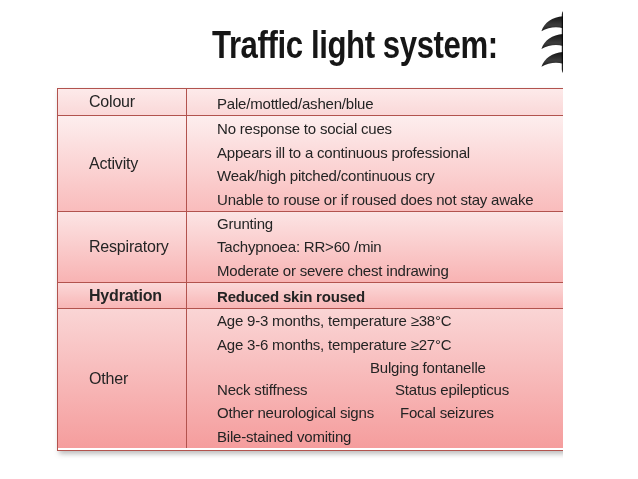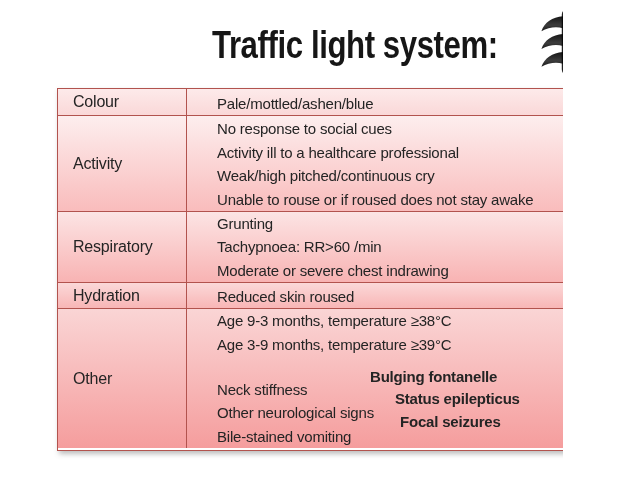--- a/index.html
+++ b/index.html
@@ -17,36 +17,36 @@
   .tbl{
     position:absolute;left:57px;top:88px;width:530px;height:361px;
     border:1px solid #b2534e;
     box-shadow:2px 3px 5px rgba(110,110,110,0.45);
   }
   .row{display:flex;box-sizing:border-box;}
   .row + .row{border-top:1px solid #b2534e;}
   .row-colour     {height:26px; background:linear-gradient(#fdeaea,#fad8d8);}
   .row-activity   {height:96px; background:linear-gradient(#fdeeee,#f9bcbc);}
   .row-respiratory{height:71px; background:linear-gradient(#fce4e4,#f8b3b3);}
-  .row-hydration  {height:26px; background:linear-gradient(#fbd8d8,#f8b6b6);}
+  .row-hydration  {height:26px; background:linear-gradient(#fbd8d8,#f8b6b6);font-weight:bold;}
   .row-other      {height:140px;background:linear-gradient(#fad5d5,#f59d9d);}
   .lbl{
     width:129px;box-sizing:border-box;border-right:1px solid #b2534e;
-    display:flex;align-items:center;padding-left:15px;
+    display:flex;align-items:center;padding-left:31px;
     font-size:16px;letter-spacing:-0.2px;color:#242424;
   }
   .val{
     flex:1;box-sizing:border-box;padding-left:30px;
     display:flex;flex-direction:column;justify-content:flex-end;
   }
   .line{
     position:relative;height:23.5px;line-height:23.5px;
     font-size:15px;letter-spacing:-0.2px;color:#242424;white-space:nowrap;
   }
-  .c2{position:absolute;top:9px;font-weight:bold;}
+  .c2{position:absolute;top:0;}
   .c2-a{left:153px;} .c2-b{left:178px;} .c2-c{left:183px;}
   
   .tlight{position:absolute;left:539px;top:3px;width:72px;height:77px;}
 </style>
 </head>
 <body>
 
 <div class="slide">
 
   <div class="title">Traffic light system:</div>
@@ -103,21 +103,21 @@
       <div class="lbl">Colour</div>
       <div class="val">
         <div class="line">Pale/mottled/ashen/blue</div>
       </div>
     </div>
 
     <div class="row row-activity">
       <div class="lbl">Activity</div>
       <div class="val">
         <div class="line">No response to social cues</div>
-        <div class="line">Activity ill to a healthcare professional</div>
+        <div class="line">Appears ill to a continuous professional</div>
         <div class="line">Weak/high pitched/continuous cry</div>
         <div class="line">Unable to rouse or if roused does not stay awake</div>
       </div>
     </div>
 
     <div class="row row-respiratory">
       <div class="lbl">Respiratory</div>
       <div class="val">
         <div class="line">Grunting</div>
         <div class="line">Tachypnoea: RR&gt;60 /min</div>
@@ -129,21 +129,21 @@
       <div class="lbl">Hydration</div>
       <div class="val">
         <div class="line">Reduced skin roused</div>
       </div>
     </div>
 
     <div class="row row-other">
       <div class="lbl">Other</div>
       <div class="val">
         <div class="line">Age 9-3 months, temperature ≥38°C</div>
-        <div class="line">Age 3-9 months, temperature ≥39°C</div>
+        <div class="line">Age 3-6 months, temperature ≥27°C</div>
         <div class="line">
           <span class="c2 c2-a">Bulging fontanelle</span>
         </div>
         <div class="line">
           <span>Neck stiffness</span>
           <span class="c2 c2-b">Status epilepticus</span>
         </div>
         <div class="line">
           <span>Other neurological signs</span>
           <span class="c2 c2-c">Focal seizures</span>

